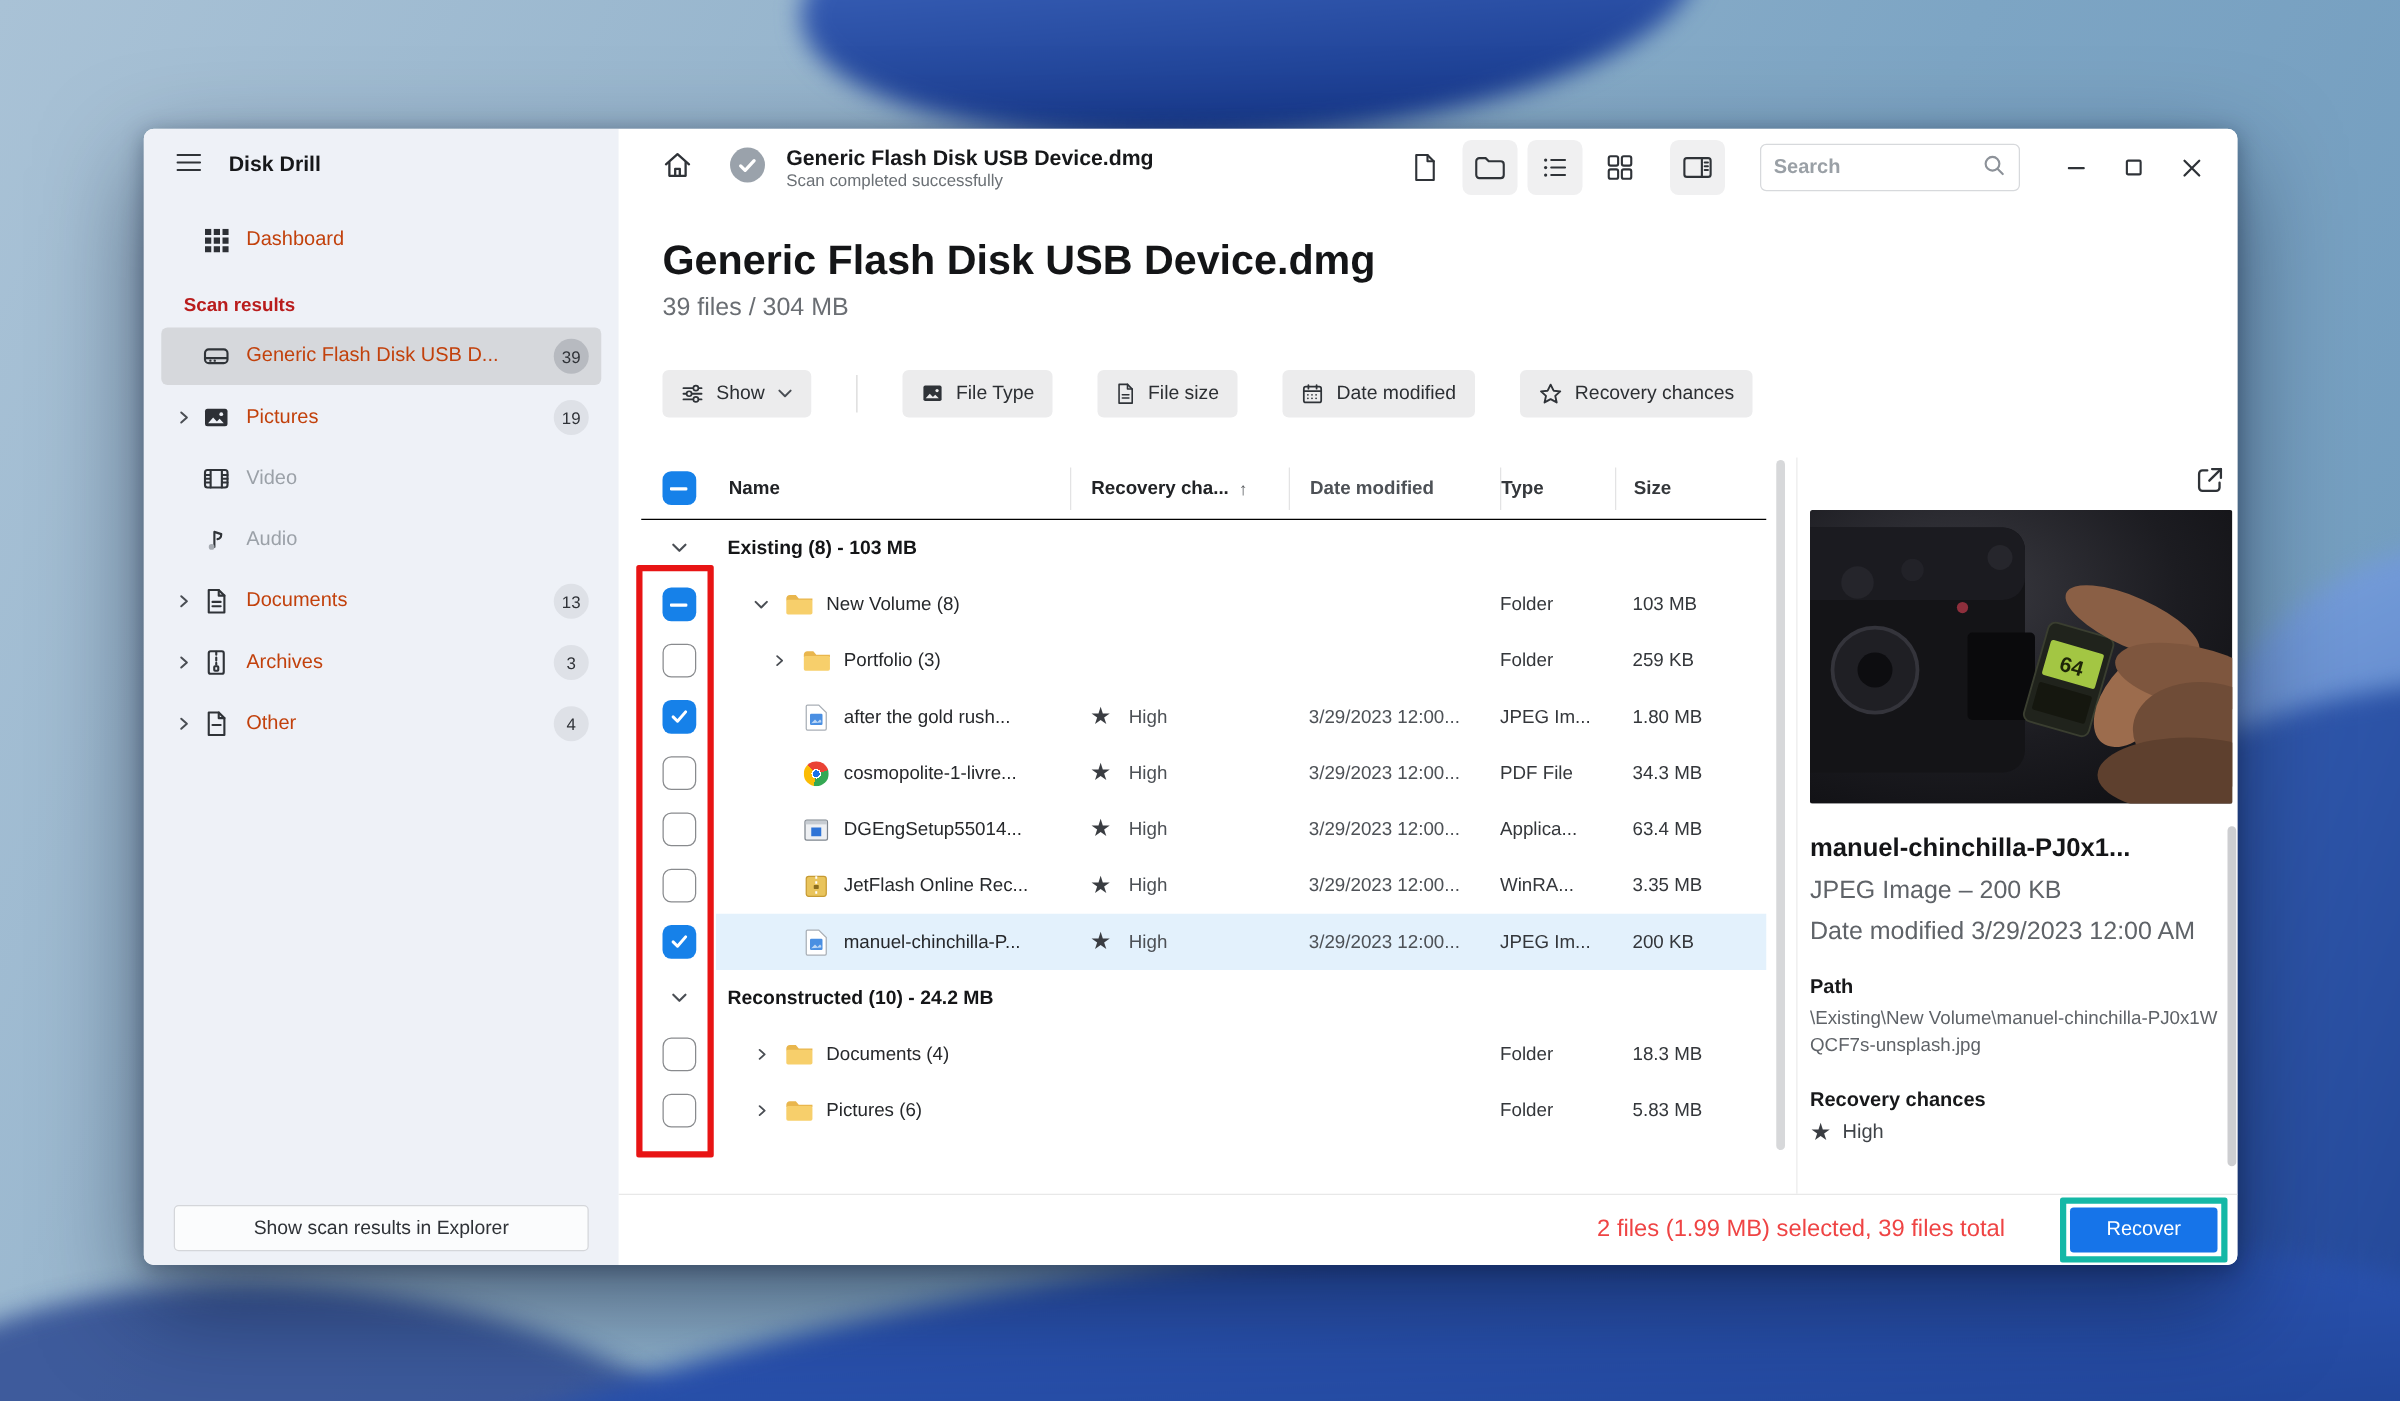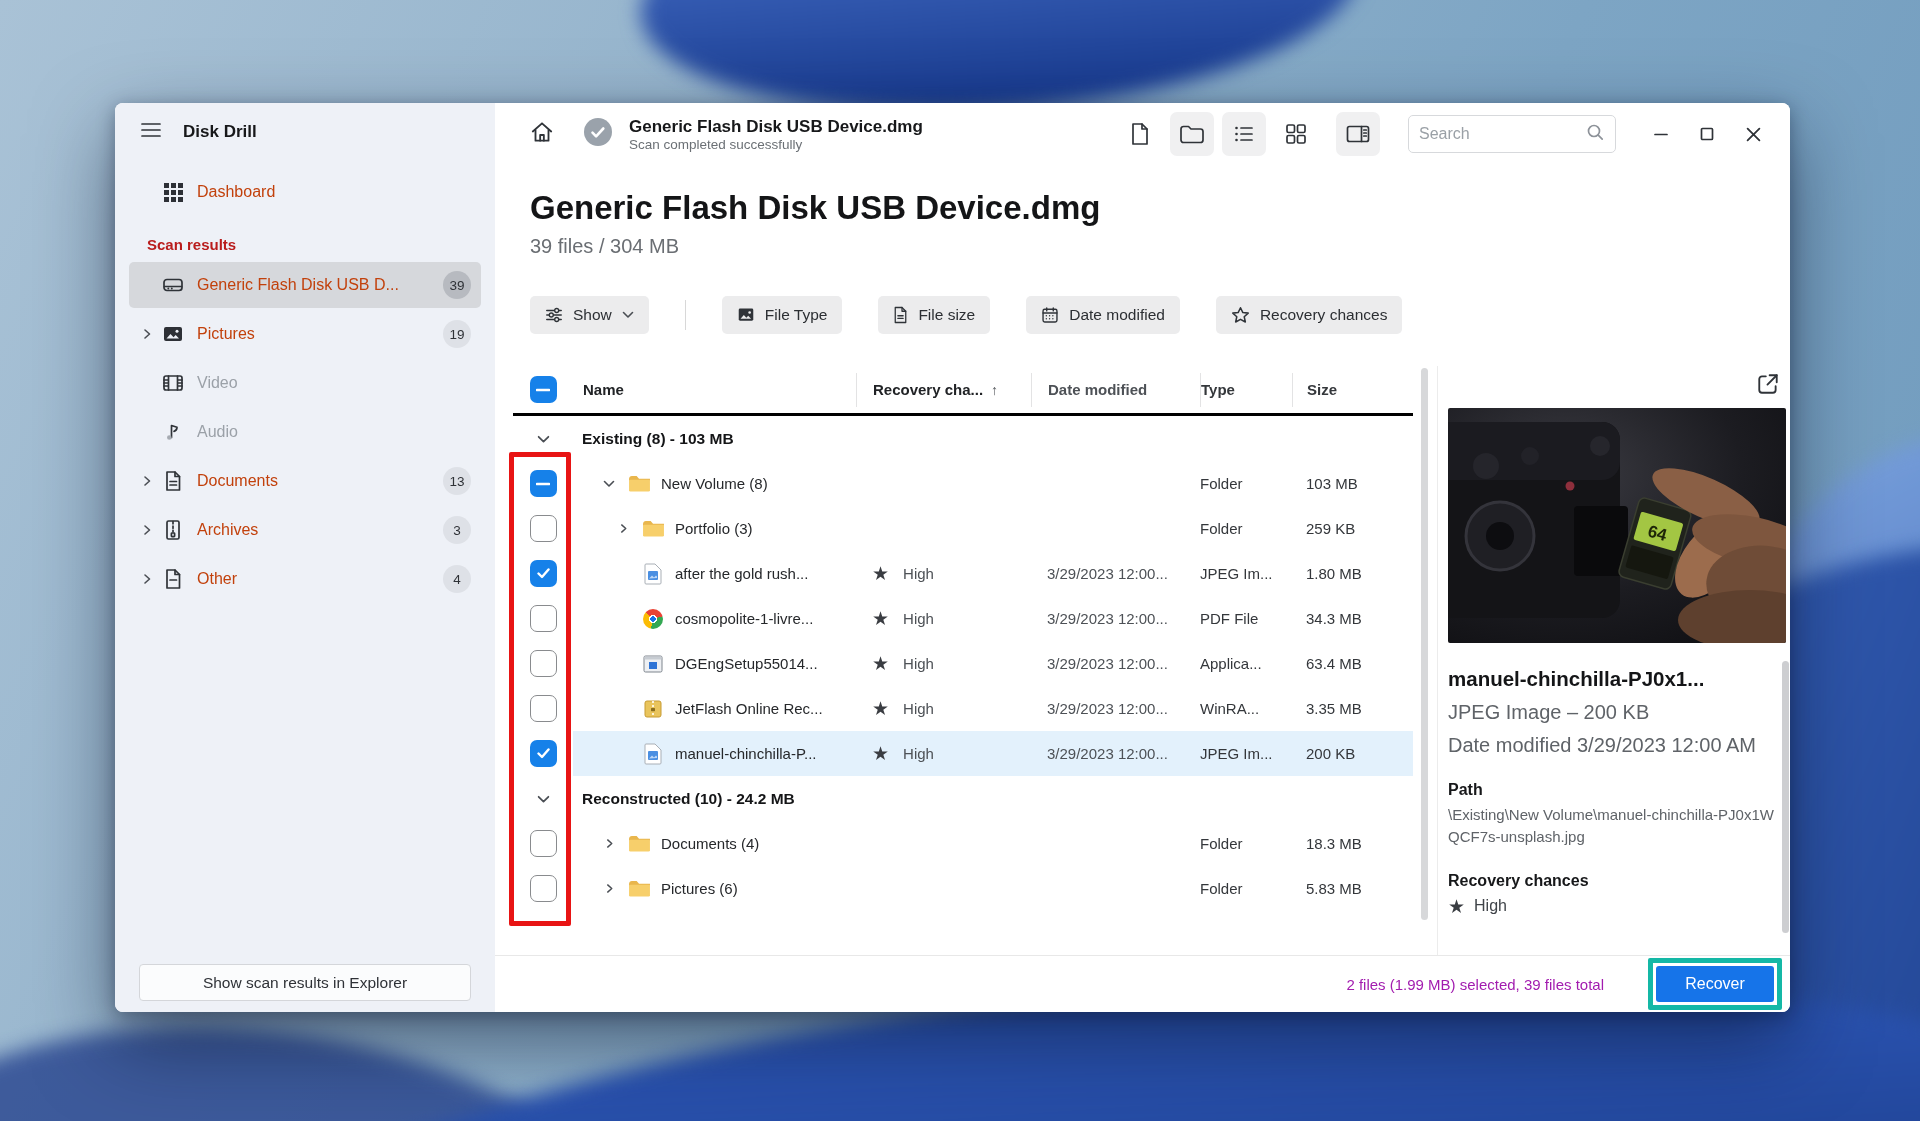--- a/index.html
+++ b/index.html
@@ -49,37 +49,37 @@
   .tb-title-wrap { display:flex; align-items:center; gap:16px; margin-left:28px; }
   .tb-title { font-size:17px; font-weight:700; color:#17181a; line-height:1.25; }
   .tb-sub { font-size:13.5px; color:#6b7075; }
   .tb-spacer { flex:1; }
   .tool-btn { width:44px; height:44px; border-radius:7px; display:flex; align-items:center;
               justify-content:center; margin-left:8px; cursor:pointer; }
   .tool-btn.active { background:#f0f0f1; }
   .searchbox { width:208px; height:38px; border:1px solid #d7d9dc; border-radius:5px; margin-left:28px;
                display:flex; align-items:center; padding:0 10px; gap:8px; }
   .searchbox input { border:none; outline:none; flex:1; font-size:16px; color:#15803d; min-width:0;
-                     font-family:"Liberation Sans",sans-serif; }
+                     font-family:"Liberation Sans",sans-serif;font-weight:bold; }
   .searchbox input::placeholder { color:#9aa0a6; }
   .win-controls { display:flex; margin-left:22px; }
   .win-btn { width:46px; height:40px; display:flex; align-items:center; justify-content:center; cursor:pointer; }
 
   .h1 { font-size:33px; font-weight:700; color:#141517; margin:24px 0 8px 35px; }
   .summary { font-size:20px; color:#6a6e73; margin-left:35px; }
   .filters { display:flex; align-items:center; gap:36px; margin:38px 0 0 35px; }
   .fbtn { height:38px; background:#ececed; border:none; border-radius:5px; padding:0 15px;
           display:flex; align-items:center; gap:10px; font-size:15.5px; color:#2c2f33;
           cursor:pointer; font-family:"Liberation Sans",sans-serif; }
   .fdivider { width:1px; height:30px; background:#d8d8d8; }
 
   .content-row { flex:1; display:flex; margin-top:32px; min-height:0; }
   .table-area { width:900px; flex:0 0 900px; margin-left:18px; margin-right:24px; position:relative; }
 
-  .thead { height:50px; display:flex; align-items:center; border-bottom:3px solid #000000; }
+  .thead { height:50px; display:flex; align-items:center; border-bottom:1px solid #000000; }
   .th { font-size:15px; font-weight:700; color:#212326; display:flex; align-items:center; }
   .th-sep { border-left:1px solid #e3e3e4; height:34px; }
   .col-cb   { flex:0 0 60px; display:flex; justify-content:center; }
   .col-name { flex:0 0 283px; display:flex; align-items:center; }
   .col-rec  { flex:0 0 175px; display:flex; align-items:center; gap:14px; padding-left:16px; }
   .col-date { flex:0 0 169px; padding-left:16px; }
   .col-type { flex:0 0 92px;  }
   .col-size { flex:0 0 120px; padding-left:14px; }
   .sort-arrow { font-size:14px; color:#55585c; margin-left:8px; }
 
@@ -113,21 +113,21 @@
   .pv-name { font-size:20.5px; font-weight:700; color:#141517; margin-top:24px; white-space:nowrap; overflow:hidden; width:330px; }
   .pv-meta { font-size:20px; color:#5f6368; margin-top:10px; }
   .pv-h { font-size:16px; font-weight:700; color:#17181a; margin-top:24px; }
   .pv-path { font-size:15px; color:#5f6368; margin-top:5px; width:332px; word-break:break-all; line-height:1.45; }
   .pv-recovery { display:flex; align-items:center; gap:9px; margin-top:7px; font-size:16px; color:#3f4348; }
   .pv-scrollbar { position:absolute; right:1px; top:295px; width:7px; height:272px; background:#cdced1; border-radius:4px; }
 
   
   .footer { height:57px; border-top:1px solid #e8e8e8; display:flex; align-items:center;
             justify-content:flex-end; gap:44px; padding-right:8px; }
-  .status { font-size:15px; color:#a21caf; }
+  .status { font-size:19px; color:#ef4444; }
   .recover-annot { border:5px solid #14b8a6; border-radius:2px; padding:3px; }
   .recover-btn { width:118px; height:36px; background:#1674e9; color:#fff; border:none; border-radius:3px;
                  font-size:16px; cursor:pointer; font-family:"Liberation Sans",sans-serif; }
 
   .ic { fill:none; stroke:#2f3338; stroke-width:1.7; stroke-linecap:round; stroke-linejoin:round; }
   .ic-gray { stroke:#8d9299; }
   .chev-svg { fill:none; stroke:#4a4e54; stroke-width:1.6; stroke-linecap:round; stroke-linejoin:round; }
   .chrome-ic { width:20px; height:20px; border-radius:50%; display:inline-block;
     background: radial-gradient(circle,#1a73e8 0 19%, #fff 19% 27%, rgba(0,0,0,0) 27%),
                 conic-gradient(from -45deg, #ea4335 0 33%, #34a853 0 66%, #fbbc05 0 100%); }

